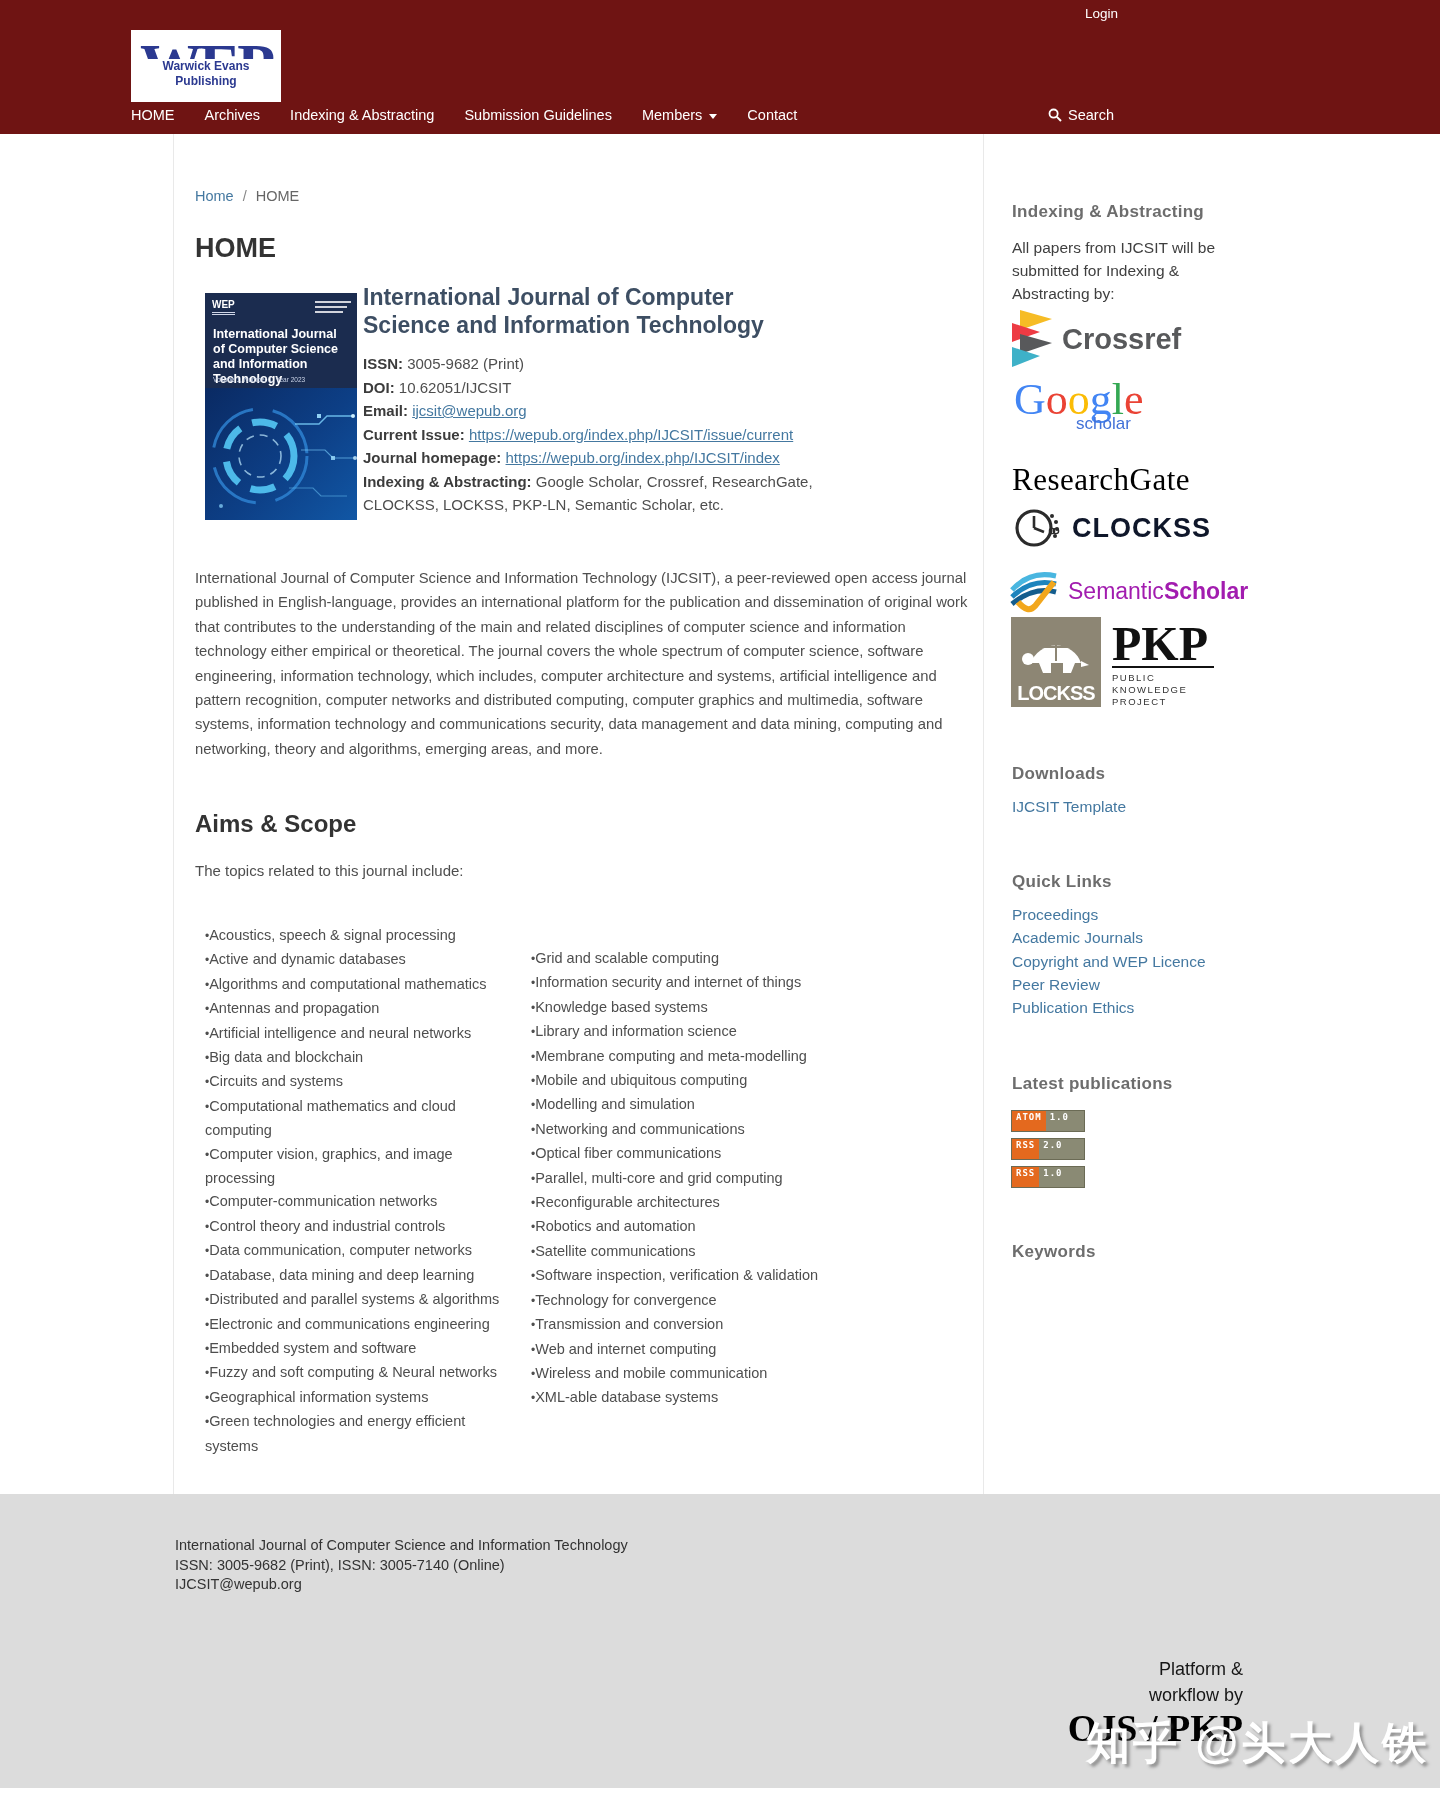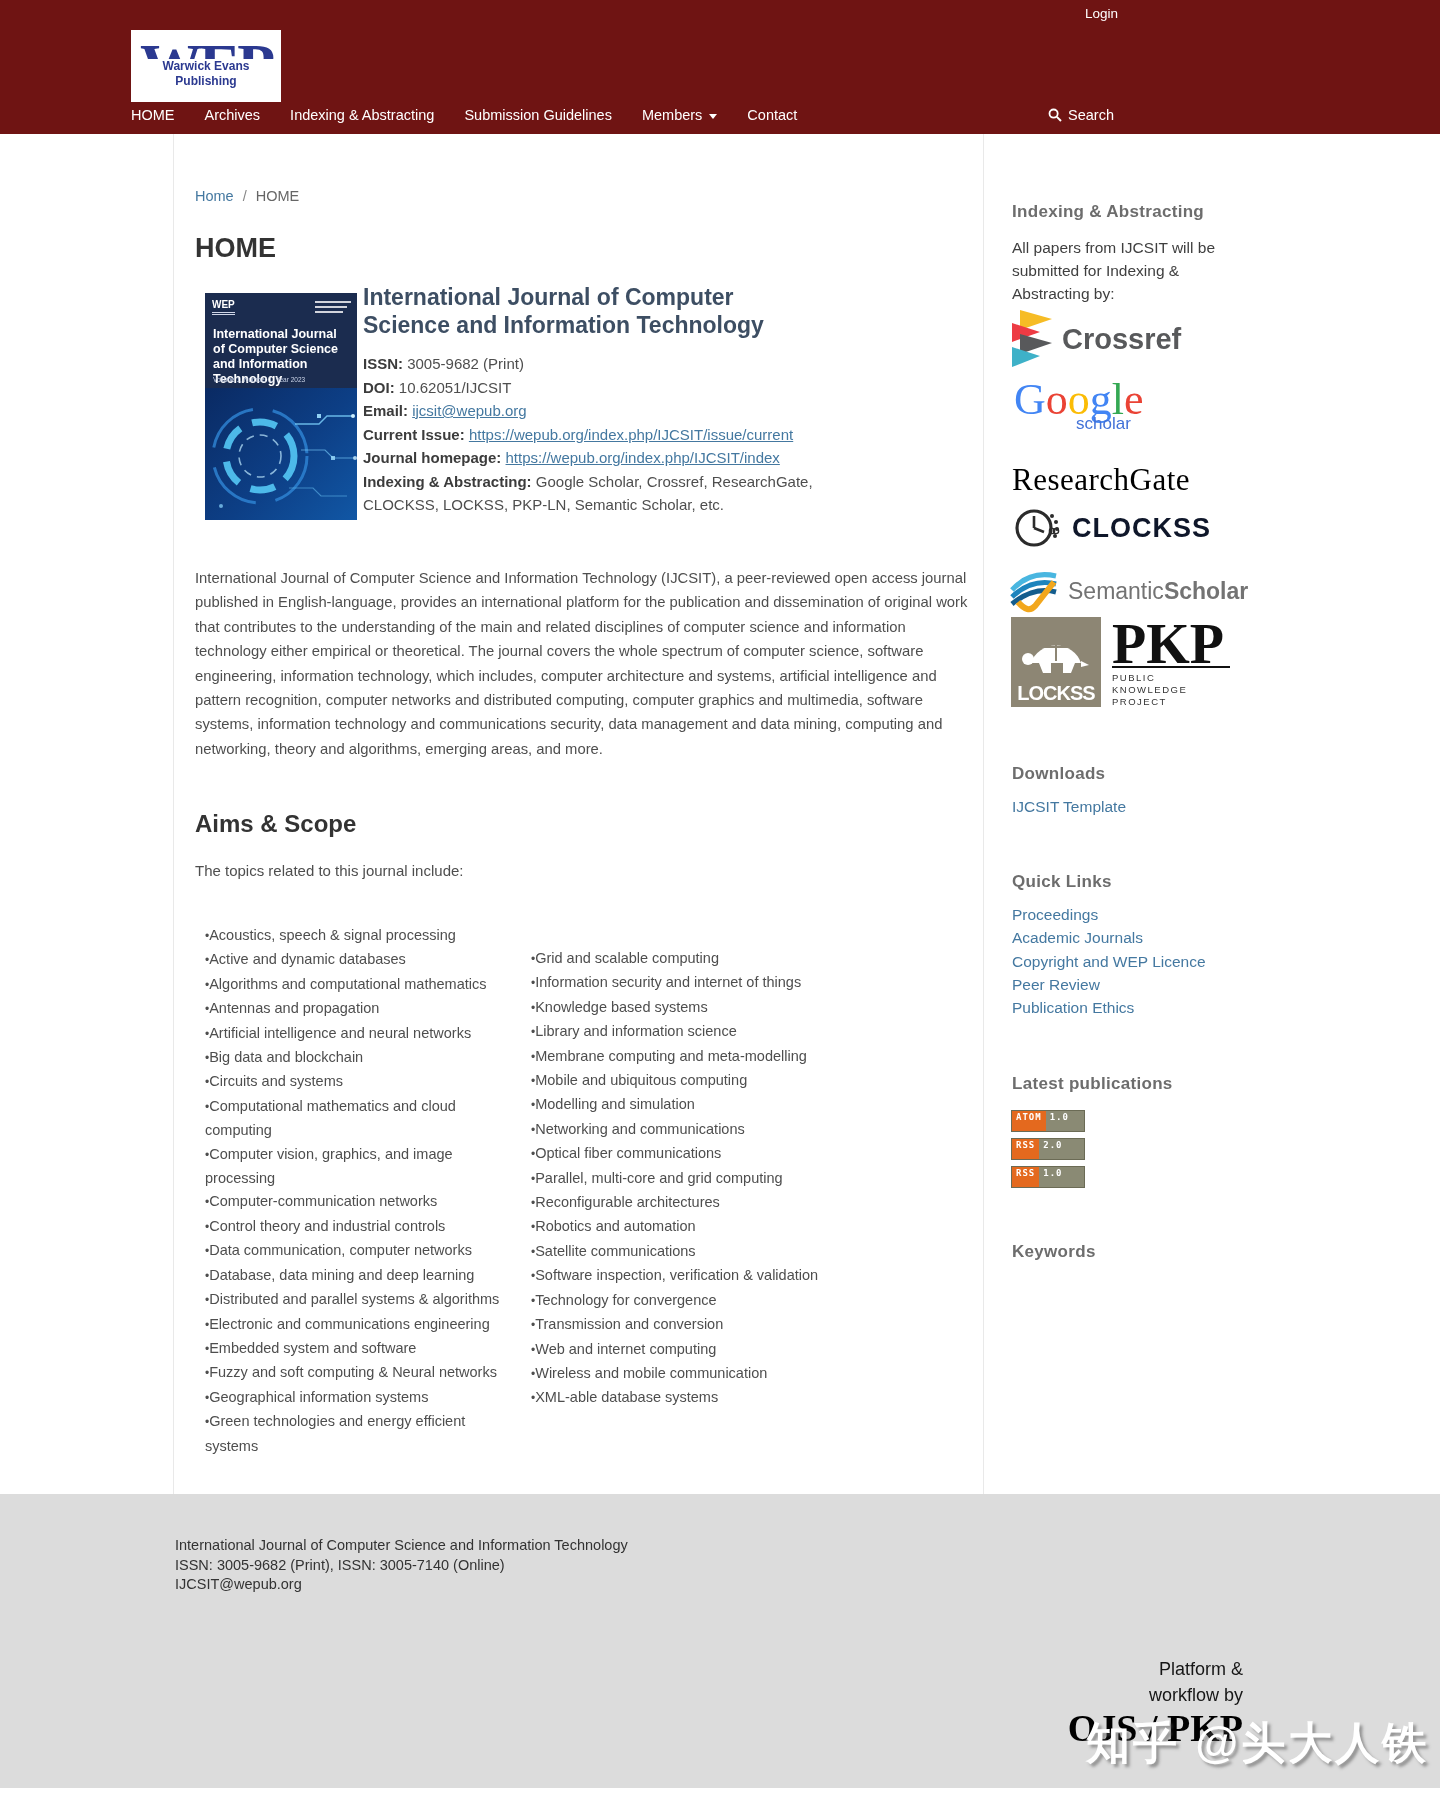--- a/index.html
+++ b/index.html
@@ -63,27 +63,27 @@
   
   .sb-h { position:absolute; font-size:17px; font-weight:bold; color:#6d6d6d; letter-spacing:.3px; }
   .sb-intro { left:1012px; top:236px; width:240px; font-size:15.5px; line-height:23px; color:#3f3f3f; position:absolute; }
   .sb-link { color:#4478a0; font-size:15.5px; text-decoration:none; cursor:pointer; display:block; }
   .logo-row { position:absolute; display:flex; align-items:center; cursor:pointer; text-decoration:none; }
   .crossref-txt { font-size:29px; font-weight:bold; color:#58595b; margin-left:10px; }
   .google-word { font-family:"Liberation Serif","DejaVu Serif",serif; font-size:44px; line-height:44px;margin-top:34px; }
   .google-scholar { display:block; margin:-8px 0 0 62px; color:#4272d8; font-size:17px; }
   .rg-txt { font-family:"Liberation Serif","DejaVu Serif",serif; font-size:31px; color:#000000; letter-spacing:.5px; }
   .clockss-txt { font-size:27px; font-weight:700; color:#0f172a; letter-spacing:1px; margin-left:12px; }
-  .sem1 { font-size:23px; color:#737373; margin-left:8px; }
+  .sem1 { font-size:23px; color:#a21caf; margin-left:8px; }
   .sem1 b { font-weight:bold; }
   .lockss-box { left:1011px; top:617px; width:90px; height:90px; background:#8d8674; cursor:pointer; position:absolute; }
   .lockss-txt { position:absolute; left:0; right:0; bottom:2px; text-align:center; color:#ffffff;
                 font-weight:900; font-size:20px; letter-spacing:-1px; }
   .pkp { left:1112px; top:622px; width:100px; cursor:pointer; position:absolute; color:#111; }
-  .pkp-big { font-family:"Liberation Serif","DejaVu Serif",serif; font-size:56px; line-height:44px; font-weight:bold;
+  .pkp-big { font-family:"Liberation Serif","DejaVu Serif",serif; font-size:48px; line-height:44px; font-weight:bold;
              border-bottom:2px solid #111; display:inline-block; padding-right:6px; }
   .pkp-sub { margin-top:4px; font-size:9.5px; letter-spacing:1.5px; color:#333; width:72px; line-height:12px; }
 
   .feed { position:absolute; display:flex; width:74px; height:22px; border:1px solid #6b6b55;
           cursor:pointer; text-decoration:none; }
   .feed-fmt { background:#e4691e; color:#fff; font:bold 9px/13px "DejaVu Sans Mono",monospace;
               padding:0 4px; letter-spacing:1px; }
   .feed-ver { background:#8a8a74; color:#fff; font:bold 9px/13px "DejaVu Sans Mono",monospace;
               padding:0 4px; letter-spacing:1px; flex:1; }
 

